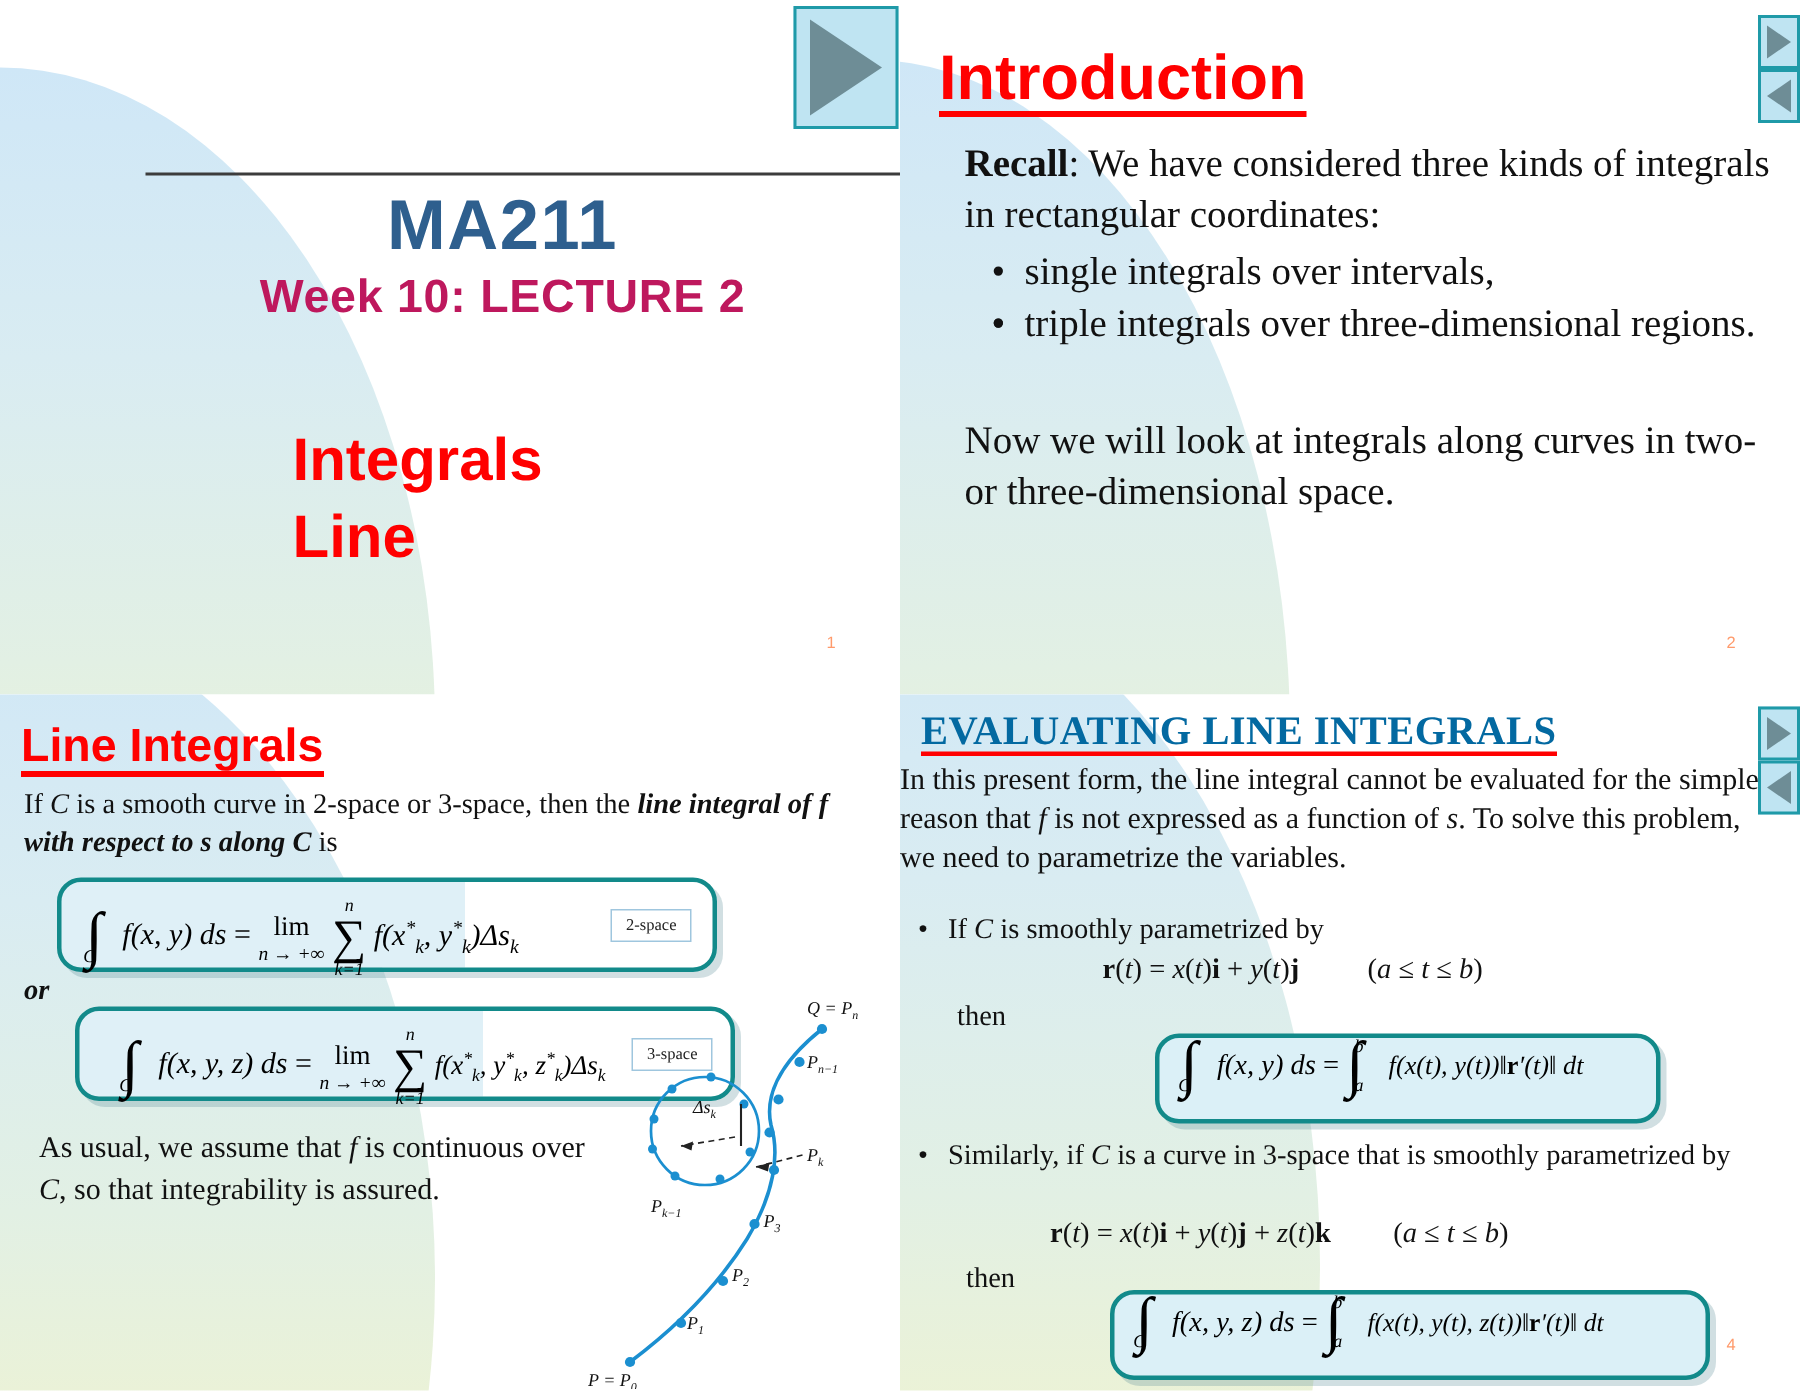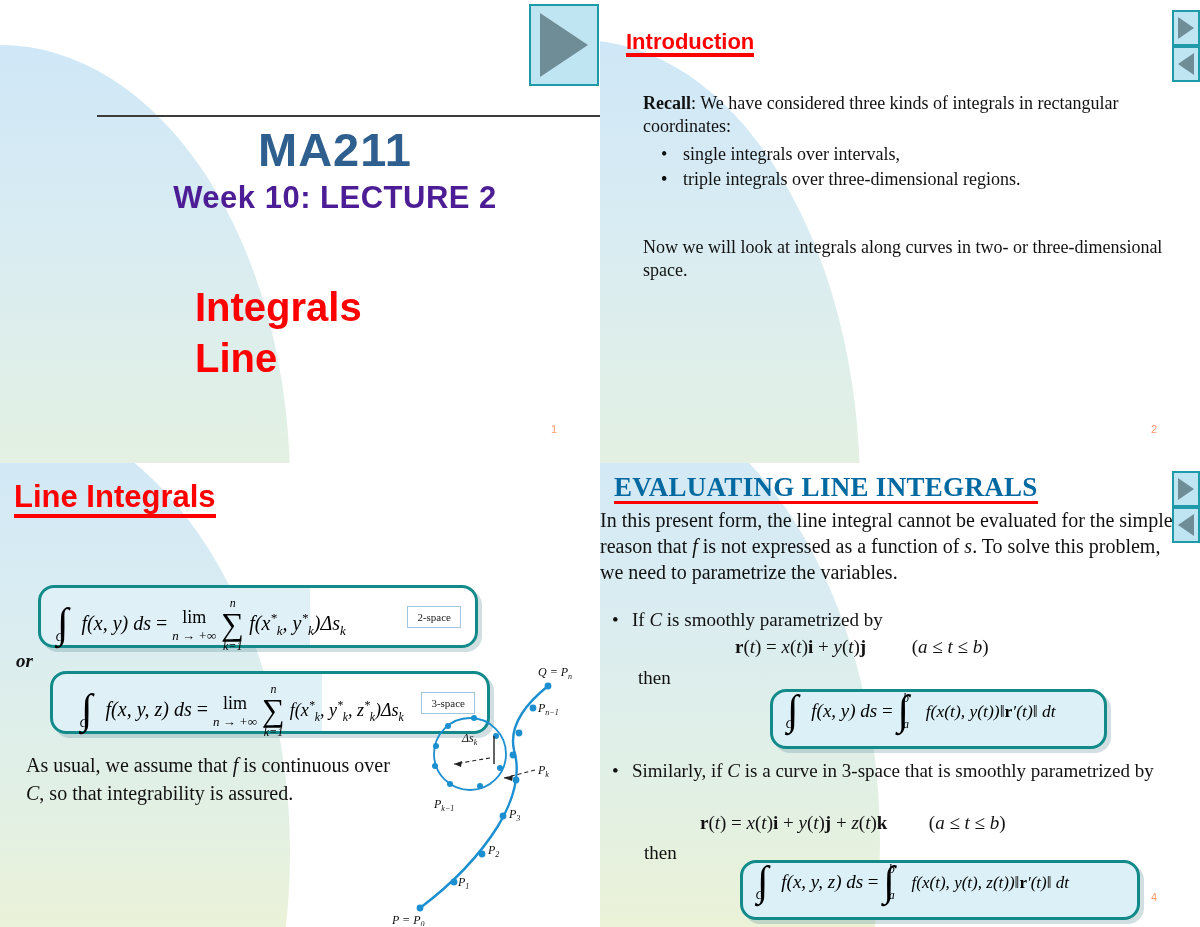--- a/index.html
+++ b/index.html
@@ -31,34 +31,34 @@
   .smallstack .navbtn{position:relative;left:auto;top:auto;width:28px;height:36px;}
   .smallstack .tri{--h:11px;--w:16px;}
 
   .smallstack.s4{top:8px;}
 
   
   .rule{position:absolute;left:97px;top:115px;width:503px;height:0;border-top:2px solid #3c3c3c;}
   .title-main{position:absolute;left:100px;top:126px;width:470px;text-align:center;
               font-size:47px;font-weight:bold;color:#2e5f8e;letter-spacing:1px;line-height:1.02;}
   .title-sub{position:absolute;left:100px;top:180px;width:470px;text-align:center;
-             font-size:31px;font-weight:bold;color:#4c1d95;letter-spacing:0.5px;}
+             font-size:31px;font-weight:bold;color:#be185d;letter-spacing:0.5px;}
   .title-red{position:absolute;left:195px;top:282px;width:400px;
              font-size:40px;font-weight:bold;color:#ff0000;line-height:1.28;}
 
   .pagenum{position:absolute;font-size:11px;color:#ff9a6b;font-family:"Liberation Sans",sans-serif;}
 
   
   .h-red-sans{font-family:"Liberation Sans",sans-serif;font-weight:bold;color:#ff0000;
               display:inline-block;border-bottom:4px solid #ff0000;line-height:1.05;}
   .h-red-serif{font-family:"Liberation Serif",serif;font-weight:bold;color:#0369a1;
                display:inline-block;border-bottom:3px solid #ff0000;line-height:1.05;}
 
   
-  .body-serif{font-family:"Liberation Serif",serif;color:#111111;font-size:18px;line-height:1.30;}
+  .body-serif{font-family:"Liberation Serif",serif;color:#111111;font-size:26px;line-height:1.30;}
   .bullets{list-style:none;margin:4px 0 0 0;padding:0;}
   .bullets li{position:relative;padding-left:40px;margin:2px 0;}
   .bullets li .dot{position:absolute;left:18px;top:0;}
 
   
   .fbox{position:absolute;box-sizing:border-box;border:3px solid #128a8a;border-radius:16px;
         background:linear-gradient(90deg,#dff0f7 0%,#dff0f7 62%,#ffffff 62%,#ffffff 100%);
         box-shadow:4px 4px 0 rgba(90,140,150,.28);
         font-family:"Liberation Serif",serif;}
   .fbox.plain{background:#dbf0f7;margin-left:48px;}
@@ -116,21 +116,21 @@
     <div class="smallstack">
       <div class="navbtn">
         <span class="tri tri-right"></span>
       </div>
       <div class="navbtn">
         <span class="tri tri-left"></span>
       </div>
     </div>
 
     <div style="position:absolute;left:26px;top:30px;">
-      <span class="h-red-sans" style="font-size:22px;">Introduction</span>
+      <span class="h-red-sans" style="font-size:42px;">Introduction</span>
     </div>
 
     <div class="body-serif" style="position:absolute;left:43px;top:92px;width:540px;">
       <div>
         <b class="up">Recall</b><span>: We have considered three kinds of integrals in rectangular coordinates:</span>
       </div>
       <ul class="bullets">
         <li><span class="dot">•</span><span>single integrals over intervals,</span></li>
         <li><span class="dot">•</span></li>
         <li><span class="dot">•</span><span>triple integrals over three-dimensional regions.</span></li>
@@ -141,20 +141,23 @@
     <div class="pagenum" style="left:551px;top:423px;">2</div>
   </div>
 
   <div class="slide s3">
     <div class="blob"></div>
 
     <div style="position:absolute;left:14px;top:482px;top:18px;">
       <span class="h-red-sans" style="font-size:31px;">Line Integrals</span>
     </div>
 
+    <div class="body-serif" style="position:absolute;left:16px;top:62px;width:572px;font-size:19px;">
+      <span>If </span><i>C</i><span> is a smooth curve in 2-space or 3-space, then the </span><b><i>line integral of f with respect to s along C</i></b><span> is</span>
+    </div>
 
     <div class="fbox" style="left:38px;top:122px;width:440px;height:63px;">
       <div style="position:absolute;left:16px;top:8px;font-size:20px;">
         <span class="intsym">∫</span><span class="sub-c mi">C</span>
         <span class="math"><i>f</i>(<i>x</i>, <i>y</i>) <i>ds</i></span>
         <span class="up">=</span>
         <span class="limblk">
           <span class="top">lim</span><br>
           <span class="mi">n → +∞</span>
         </span>

